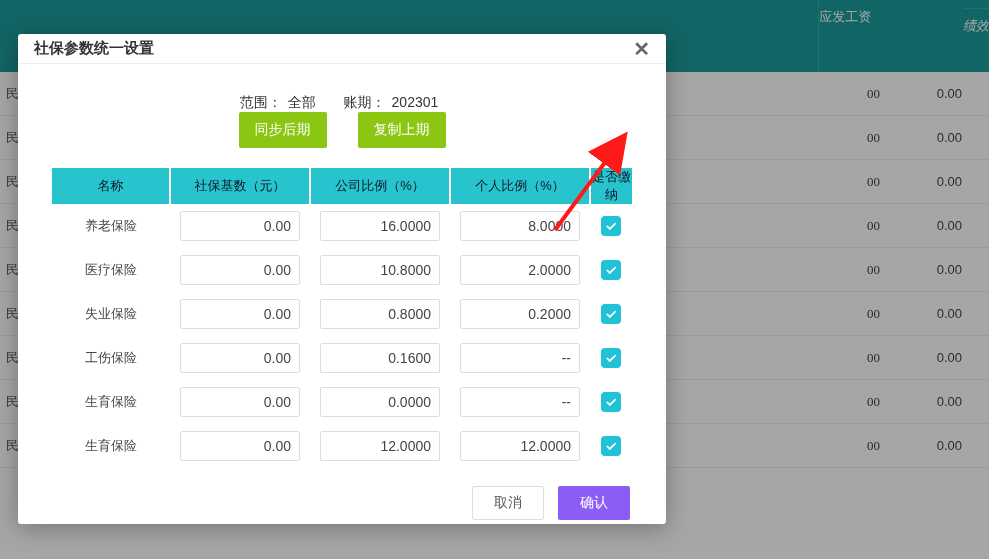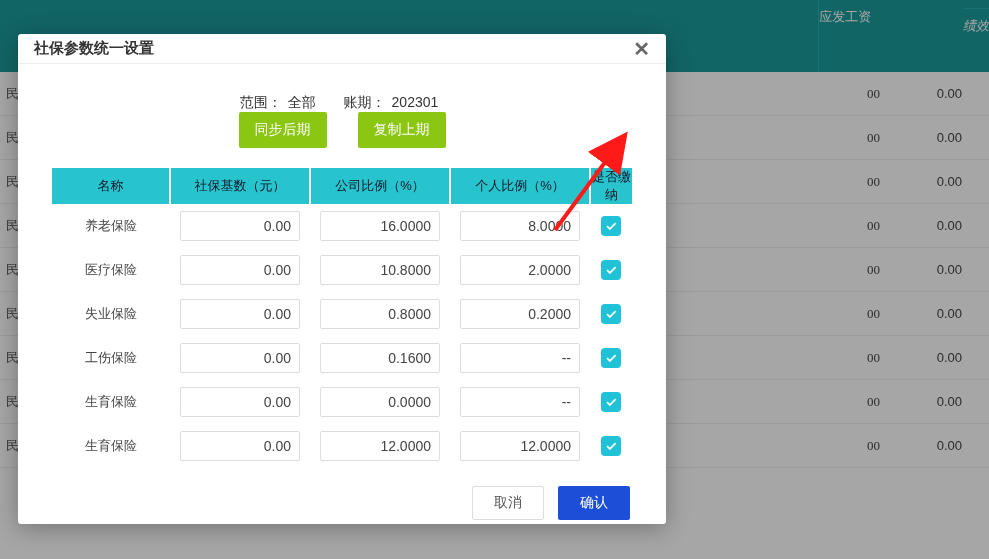--- a/index.html
+++ b/index.html
@@ -81,21 +81,21 @@
   .modal-footer {
     height:58px; border-top:0;
     display:flex; justify-content:flex-end; align-items:center;
     padding-right:36px; gap:14px;
   }
   .btn-cancel {
     background:#fff; border:1px solid #ddd; color:#555;
     width:72px; height:34px; font-size:14px; border-radius:2px; cursor:pointer;
   }
   .btn-confirm {
-    background:#1d4ed8; border:none; color:#fff;
+    background:#8b5cf6; border:none; color:#fff;
     width:72px; height:34px; font-size:14px; border-radius:2px; cursor:pointer;
   }
 
   
   .arrow {
     position:absolute; left:545px; top:120px; pointer-events:none;
   }
 </style>
 </head>
 <body>

